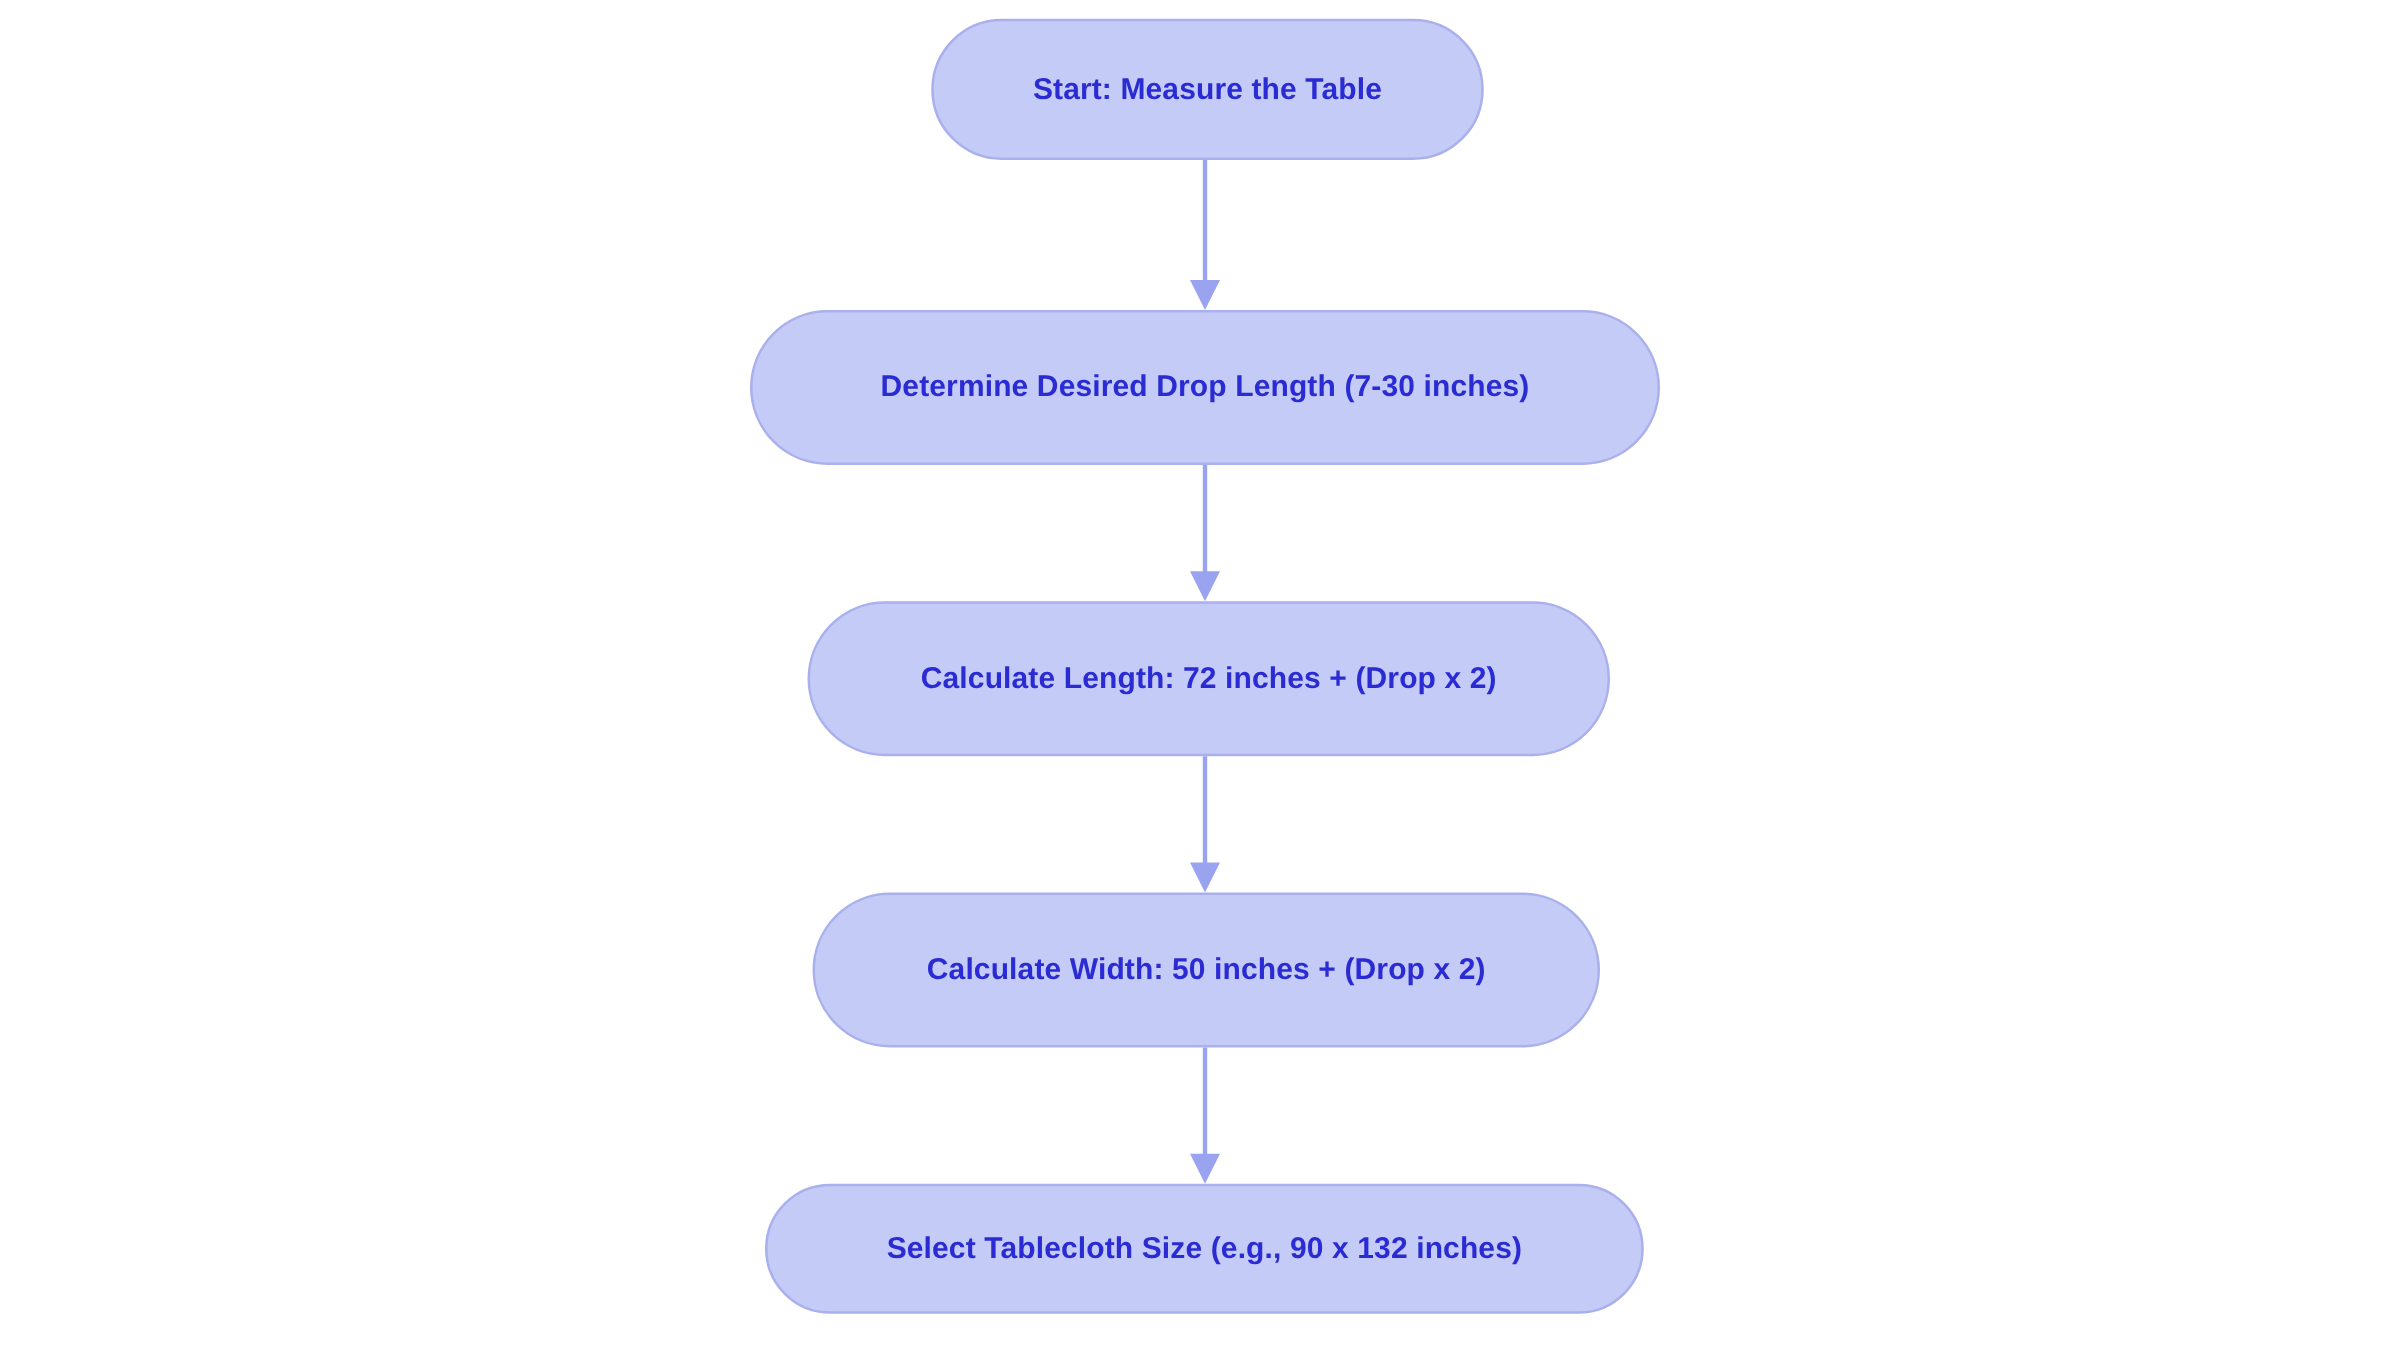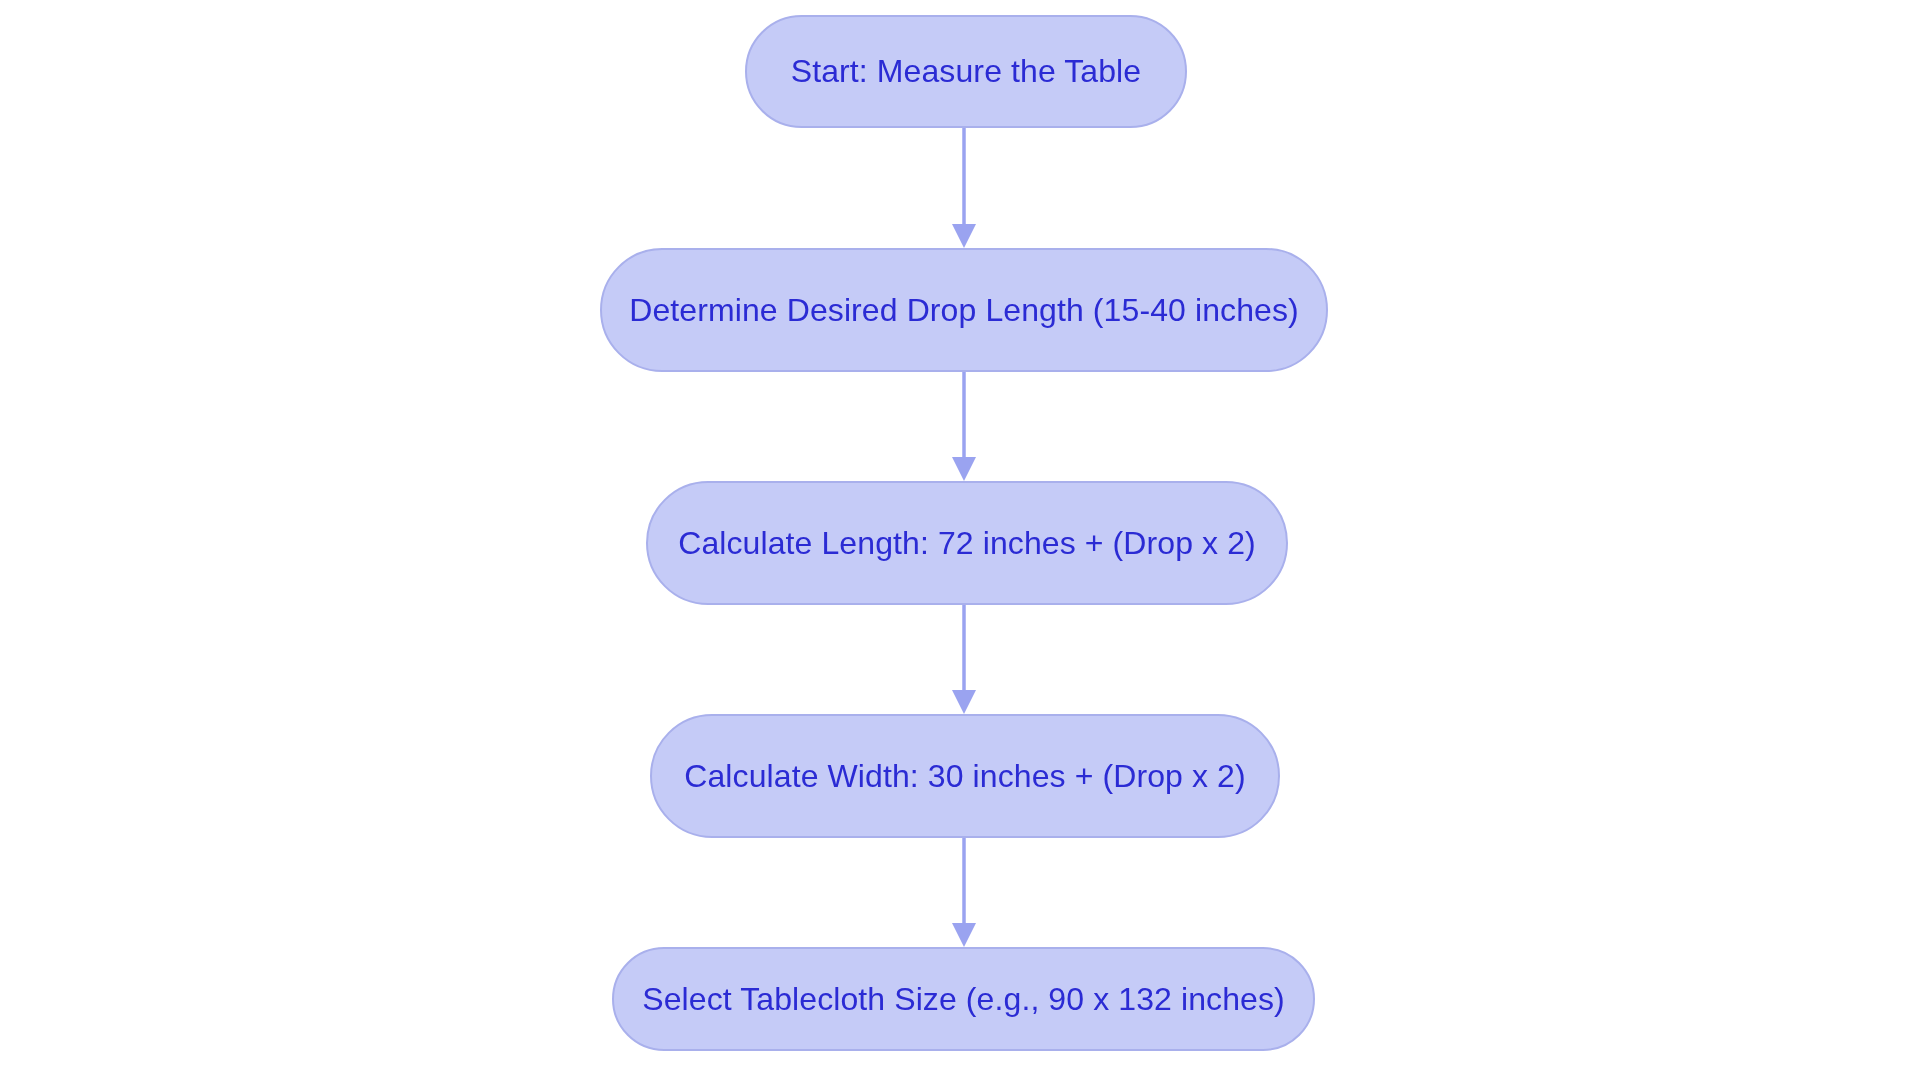--- a/index.html
+++ b/index.html
@@ -26,22 +26,22 @@
     justify-content: center;
     background: #c5cbf7;
     border: 2px solid #a9b0ec;
     border-radius: 9999px;
     text-align: center;
     padding: 0 26px;
   }
   .flow-node-label {
     color: #2b2bd4;
     font-family: "Liberation Sans", sans-serif;
-    font-size: 32px;
-    font-weight: 400;
+    font-size: 24px;
+    font-weight: 700;
     line-height: 1.15;
     letter-spacing: 0.1px;
     white-space: nowrap;
   }
   .flow-connector {
     position: absolute;
     pointer-events: none;
   }
   .flow-connector svg {
     display: block;
@@ -79,28 +79,28 @@
       <line x1="18" y1="0" x2="18" y2="91" stroke="#9aa3f0" stroke-width="3.5"></line>
       <polygon points="18,109 6,85 30,85" fill="#9aa3f0"></polygon>
     </svg>
   </div>
 
   <div class="flow-node" style="left:745px; top:15px; width:442px; height:113px;">
     <span class="flow-node-label">Start: Measure the Table</span>
   </div>
 
   <div class="flow-node" style="left:600px; top:248px; width:728px; height:124px;">
-    <span class="flow-node-label">Determine Desired Drop Length (15-40 inches)</span>
+    <span class="flow-node-label">Determine Desired Drop Length (7-30 inches)</span>
   </div>
 
   <div class="flow-node" style="left:646px; top:481px; width:642px; height:124px;">
     <span class="flow-node-label">Calculate Length: 72 inches + (Drop x 2)</span>
   </div>
 
   <div class="flow-node" style="left:650px; top:714px; width:630px; height:124px;">
-    <span class="flow-node-label">Calculate Width: 30 inches + (Drop x 2)</span>
+    <span class="flow-node-label">Calculate Width: 50 inches + (Drop x 2)</span>
   </div>
 
   <div class="flow-node" style="left:612px; top:947px; width:703px; height:104px;">
     <span class="flow-node-label">Select Tablecloth Size (e.g., 90 x 132 inches)</span>
   </div>
 
 </div>
 
 </body></html>

